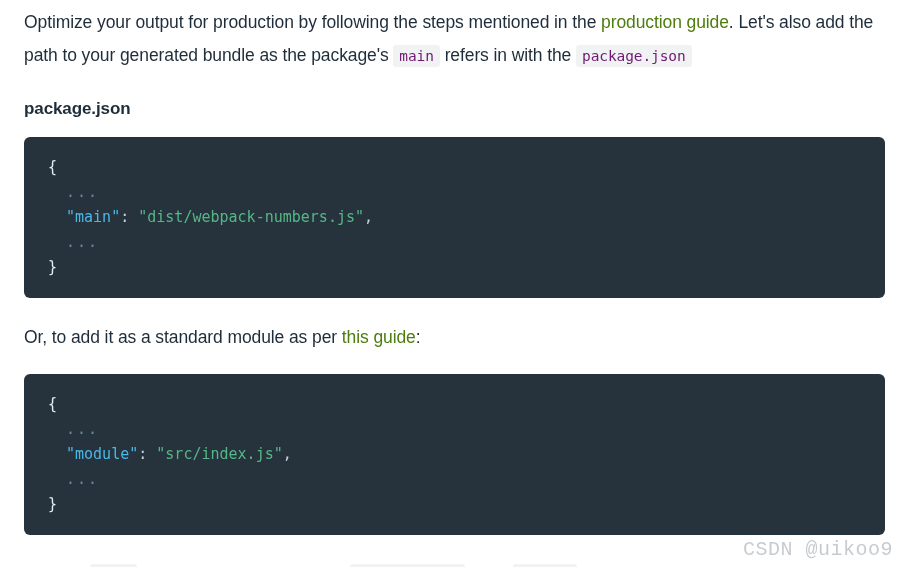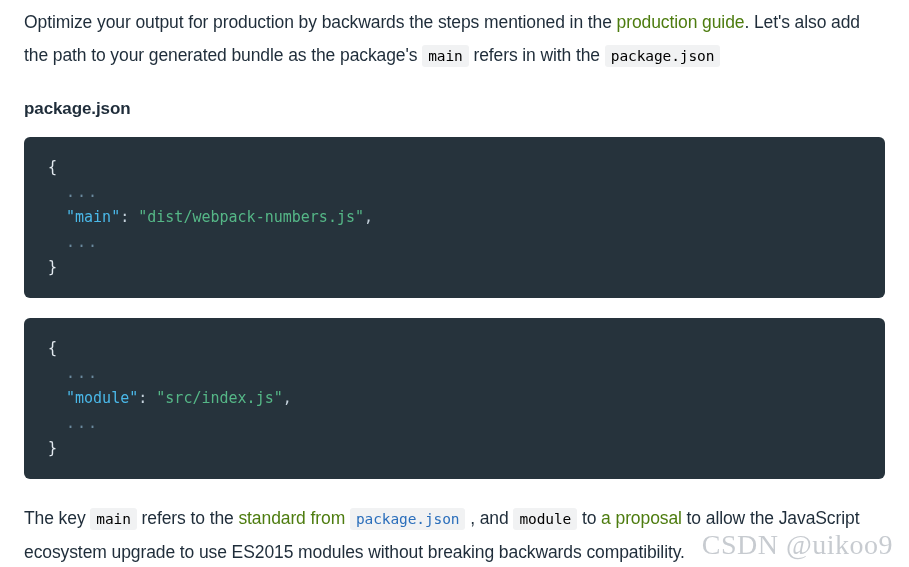--- a/index.html
+++ b/index.html
@@ -33,21 +33,21 @@
   a.link {
     color: #4d7c0f;
     text-decoration: none;
   }
   code.chip {
     font-family: "DejaVu Sans Mono", "Liberation Mono", monospace;
     font-size: 14.5px;
     background: #f1f2f3;
     border-radius: 3px;
     padding: 3px 6px;
-    color: #000000;
+    color: #701a75;
     white-space: nowrap;
   }
   code.chip.link-chip {
     color: #2a6ebb;
   }
   h4.sub-head {
     margin: 0;
     font-size: 17px;
     font-weight: bold;
     color: #1f2d3a;
@@ -77,49 +77,52 @@
   .tok-ellipsis { color: #6b8a9e; letter-spacing: 2px; }
   .tok-key { color: #4ab8e8; }
   .tok-colon { color: #c5d2dc; }
   .tok-str { color: #55b787; }
   .tok-comma { color: #c5d2dc; }
   .indent { display: inline-block; width: 18px; }
   .watermark {
     position: absolute;
     right: 16px;
     bottom: 6px;
-    font-size: 28px;
+    font-size: 20px;
     color: rgba(130, 140, 150, 0.45);
-    font-family: Liberation Serif, serif;
+    font-family: Liberation Mono, monospace;
     letter-spacing: 0.5px;
     pointer-events: none;
     margin-left: 36px;
   }
 </style>
 </head>
 <body>
 
 <div class="doc">
 
   <div>
-    <p class="para para-intro"><span>Optimize your output for production by backwards the steps mentioned in the </span><a class="link" href="#">production guide</a><span>. Let's also add the path to your generated bundle as the package's </span><code class="chip">main</code><span> refers in with the </span><code class="chip">package.json</code></p>
+    <p class="para para-intro"><span>Optimize your output for production by following the steps mentioned in the </span><a class="link" href="#">production guide</a><span>. Let's also add the path to your generated bundle as the package's </span><code class="chip">main</code><span> refers in with the </span><code class="chip">package.json</code></p>
   </div>
 
   <div class="head-wrap">
     <h4 class="sub-head">package.json</h4>
   </div>
 
   <div class="block-wrap-1">
     <pre class="codeblock"><span class="tok-punct">{</span>
 <span class="indent"></span><span class="tok-ellipsis">...</span>
 <span class="indent"></span><span class="tok-key">"main"</span><span class="tok-colon">:</span> <span class="tok-str">"dist/webpack-numbers.js"</span><span class="tok-comma">,</span>
 <span class="indent"></span><span class="tok-ellipsis">...</span>
 <span class="tok-punct">}</span></pre>
   </div>
 
+  <div class="mid-para-wrap">
+    <p class="para"><span>Or, to add it as a standard module as per </span><a class="link" href="#">this guide</a><span>:</span></p>
+  </div>
 
   <div class="block-wrap-2">
     <pre class="codeblock"><span class="tok-punct">{</span>
 <span class="indent"></span><span class="tok-ellipsis">...</span>
 <span class="indent"></span><span class="tok-key">"module"</span><span class="tok-colon">:</span> <span class="tok-str">"src/index.js"</span><span class="tok-comma">,</span>
 <span class="indent"></span><span class="tok-ellipsis">...</span>
 <span class="tok-punct">}</span></pre>
   </div>
 
   <div class="bottom-para-wrap">

